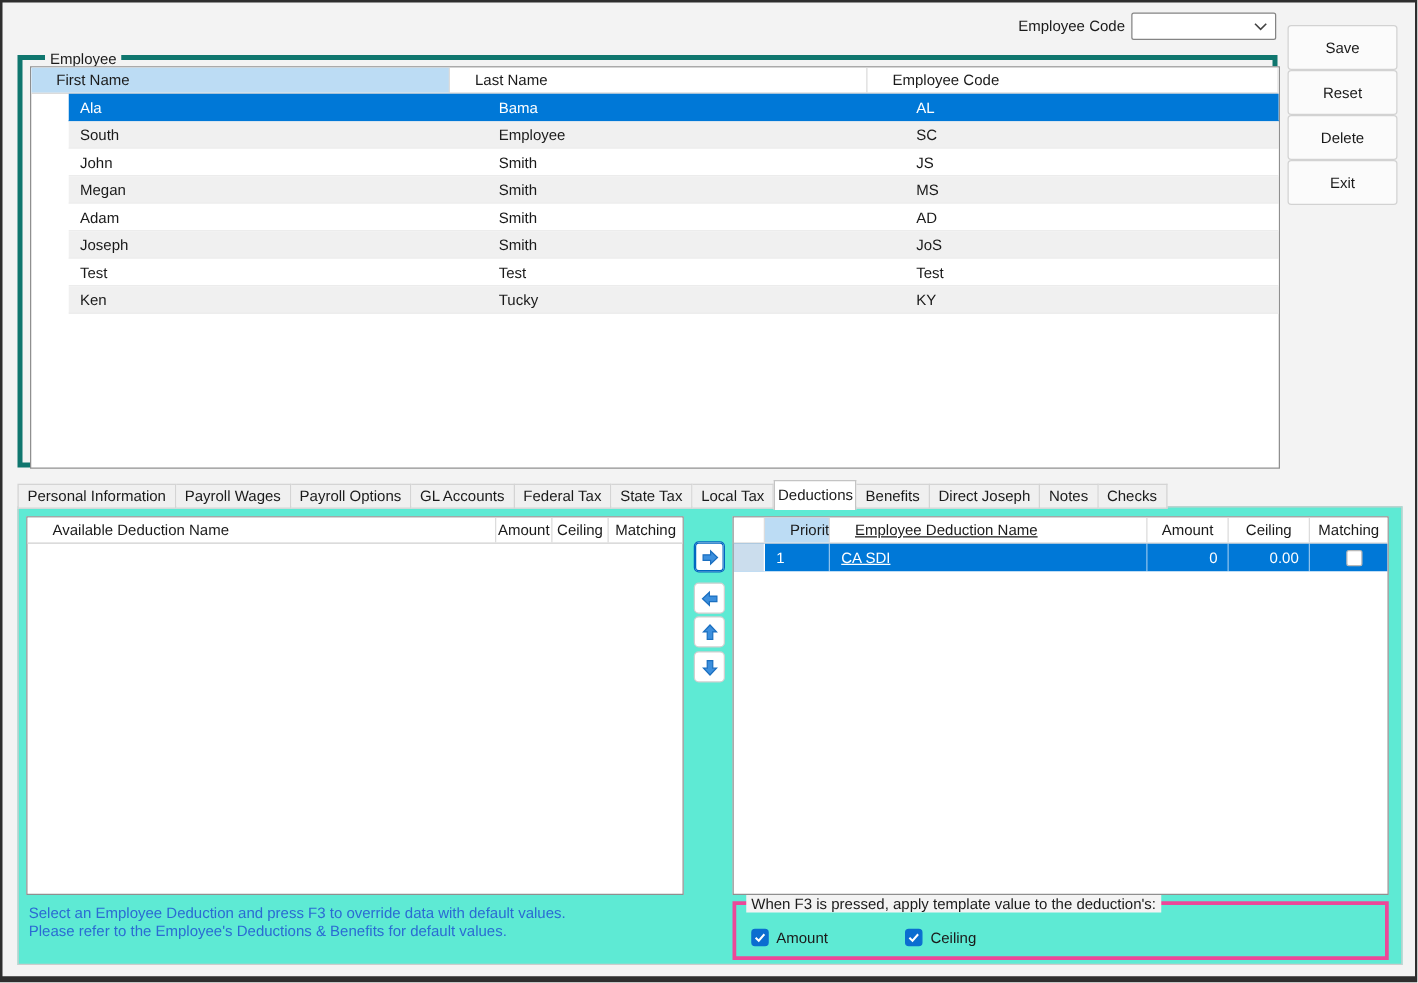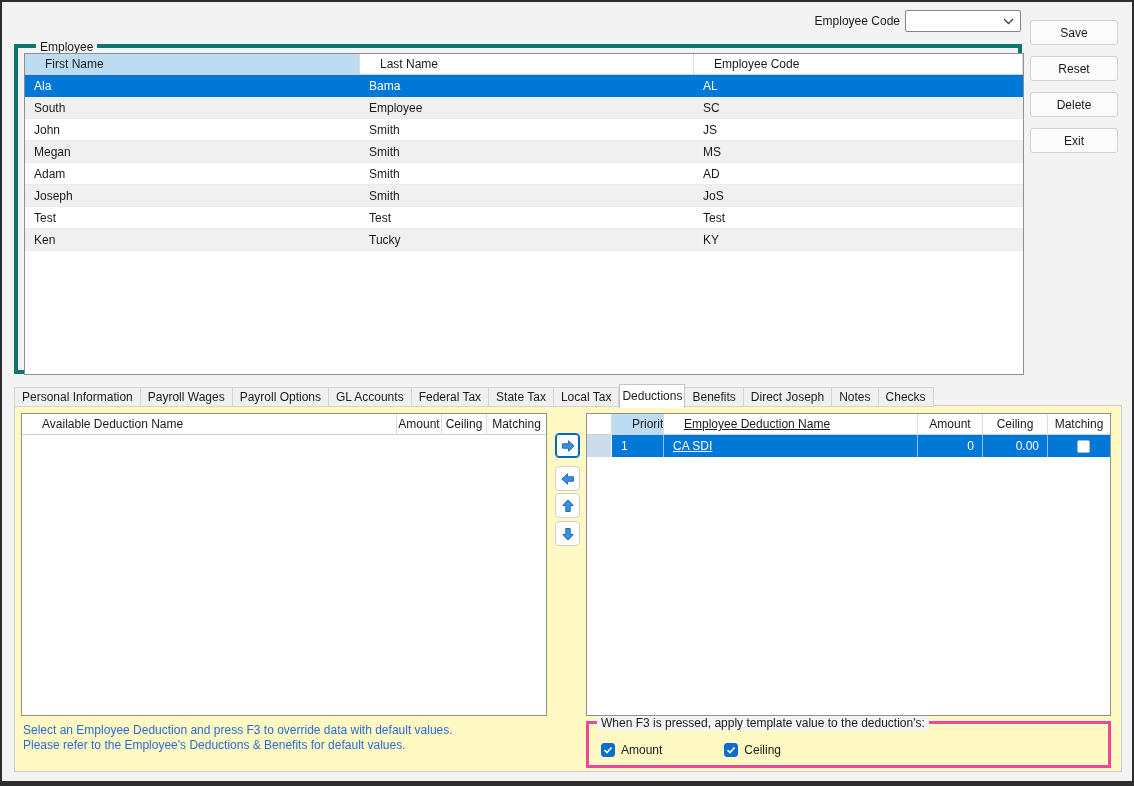--- a/index.html
+++ b/index.html
@@ -28,21 +28,21 @@
   .combo {
     position: absolute; left: 903px; top: 8px; width: 116px; height: 22px;
     background: #ffffff; border: 1px solid #848484; border-radius: 2px;
     display: flex; align-items: center; justify-content: space-between;
     padding: 0 6px; cursor: default;
   }
   .combo svg { width: 11px; height: 7px; }
 
   
   .btn {
-    position: absolute; left: 1028px; width: 88px; height: 25px;
+    position: absolute; left: 1028px; width: 88px; height: 36px;
     background: #fbfbfb; border: 1px solid #d2d2d2; border-radius: 3px;
     display: flex; align-items: center; justify-content: center;
     cursor: default;
   }
   .btn.save { top: 18px; }
   .btn.reset { top: 54px; }
   .btn.delete { top: 90px; }
   .btn.exit { top: 126px; }
 
   
@@ -67,21 +67,21 @@
   .lv-hcell {
     display: flex; align-items: center; padding-left: 20px;
     border-right: 1px solid #dcdcdc; height: 100%; cursor: default;
     overflow: hidden; white-space: nowrap;
   }
   .lv-hcell.hl { background: #bcdcf4; }
   .employees .c0 { width: 335px; }
   .employees .c1 { width: 334px; }
   .employees .c2 { flex: 1; }
 
-  .lv-row { display: flex; height: 22px; border-bottom: 1px solid #ececec; background: #ffffff; cursor: default; }
+  .lv-row { display: flex; height: 22px; border-bottom: 1px solid #ececec; background: #ffffff; cursor: default; margin-left: 30px; }
   .lv-row:nth-child(even) { background: #f0f0f0; }
   .lv-row.selected { background: #0078d7 !important; color: #ffffff; border-bottom-color: #0078d7; }
   .lv-cell { display: flex; align-items: center; padding-left: 9px; overflow: hidden; white-space: nowrap; }
 
   
   .tabstrip {
     position: absolute; left: 12px; top: 381px; height: 24px;
     display: flex; align-items: flex-end; z-index: 3;
   }
   .tab {
@@ -91,21 +91,21 @@
   }
   .tab:first-child { border-left-width: 1px; text-align: center; }
   .tab.active {
     height: 24px; line-height: 23px; padding: 0 2px;
     background: #ffffff; border: 1px solid #c4c4c4; border-bottom: none;
     position: relative; z-index: 4; margin-bottom: -1px;
   }
 
   .tabpage {
     position: absolute; left: 12px; top: 403px; width: 1108px; height: 367px;
-    background: #fef9c3; border: 1px solid #cccccc; z-index: 2;
+    background: #5eead4; border: 1px solid #cccccc; z-index: 2;
   }
 
   
   .avail { left: 6px; top: 7px; width: 526px; height: 303px; }
   .avail .cname { flex: 1; }
   .avail .camt  { width: 45px; justify-content: center; padding-left: 0; }
   .avail .cceil { width: 45px; justify-content: center; padding-left: 0; }
   .avail .cmatch{ width: 59px; justify-content: center; padding-left: 0; border-right: none; }
 
   

